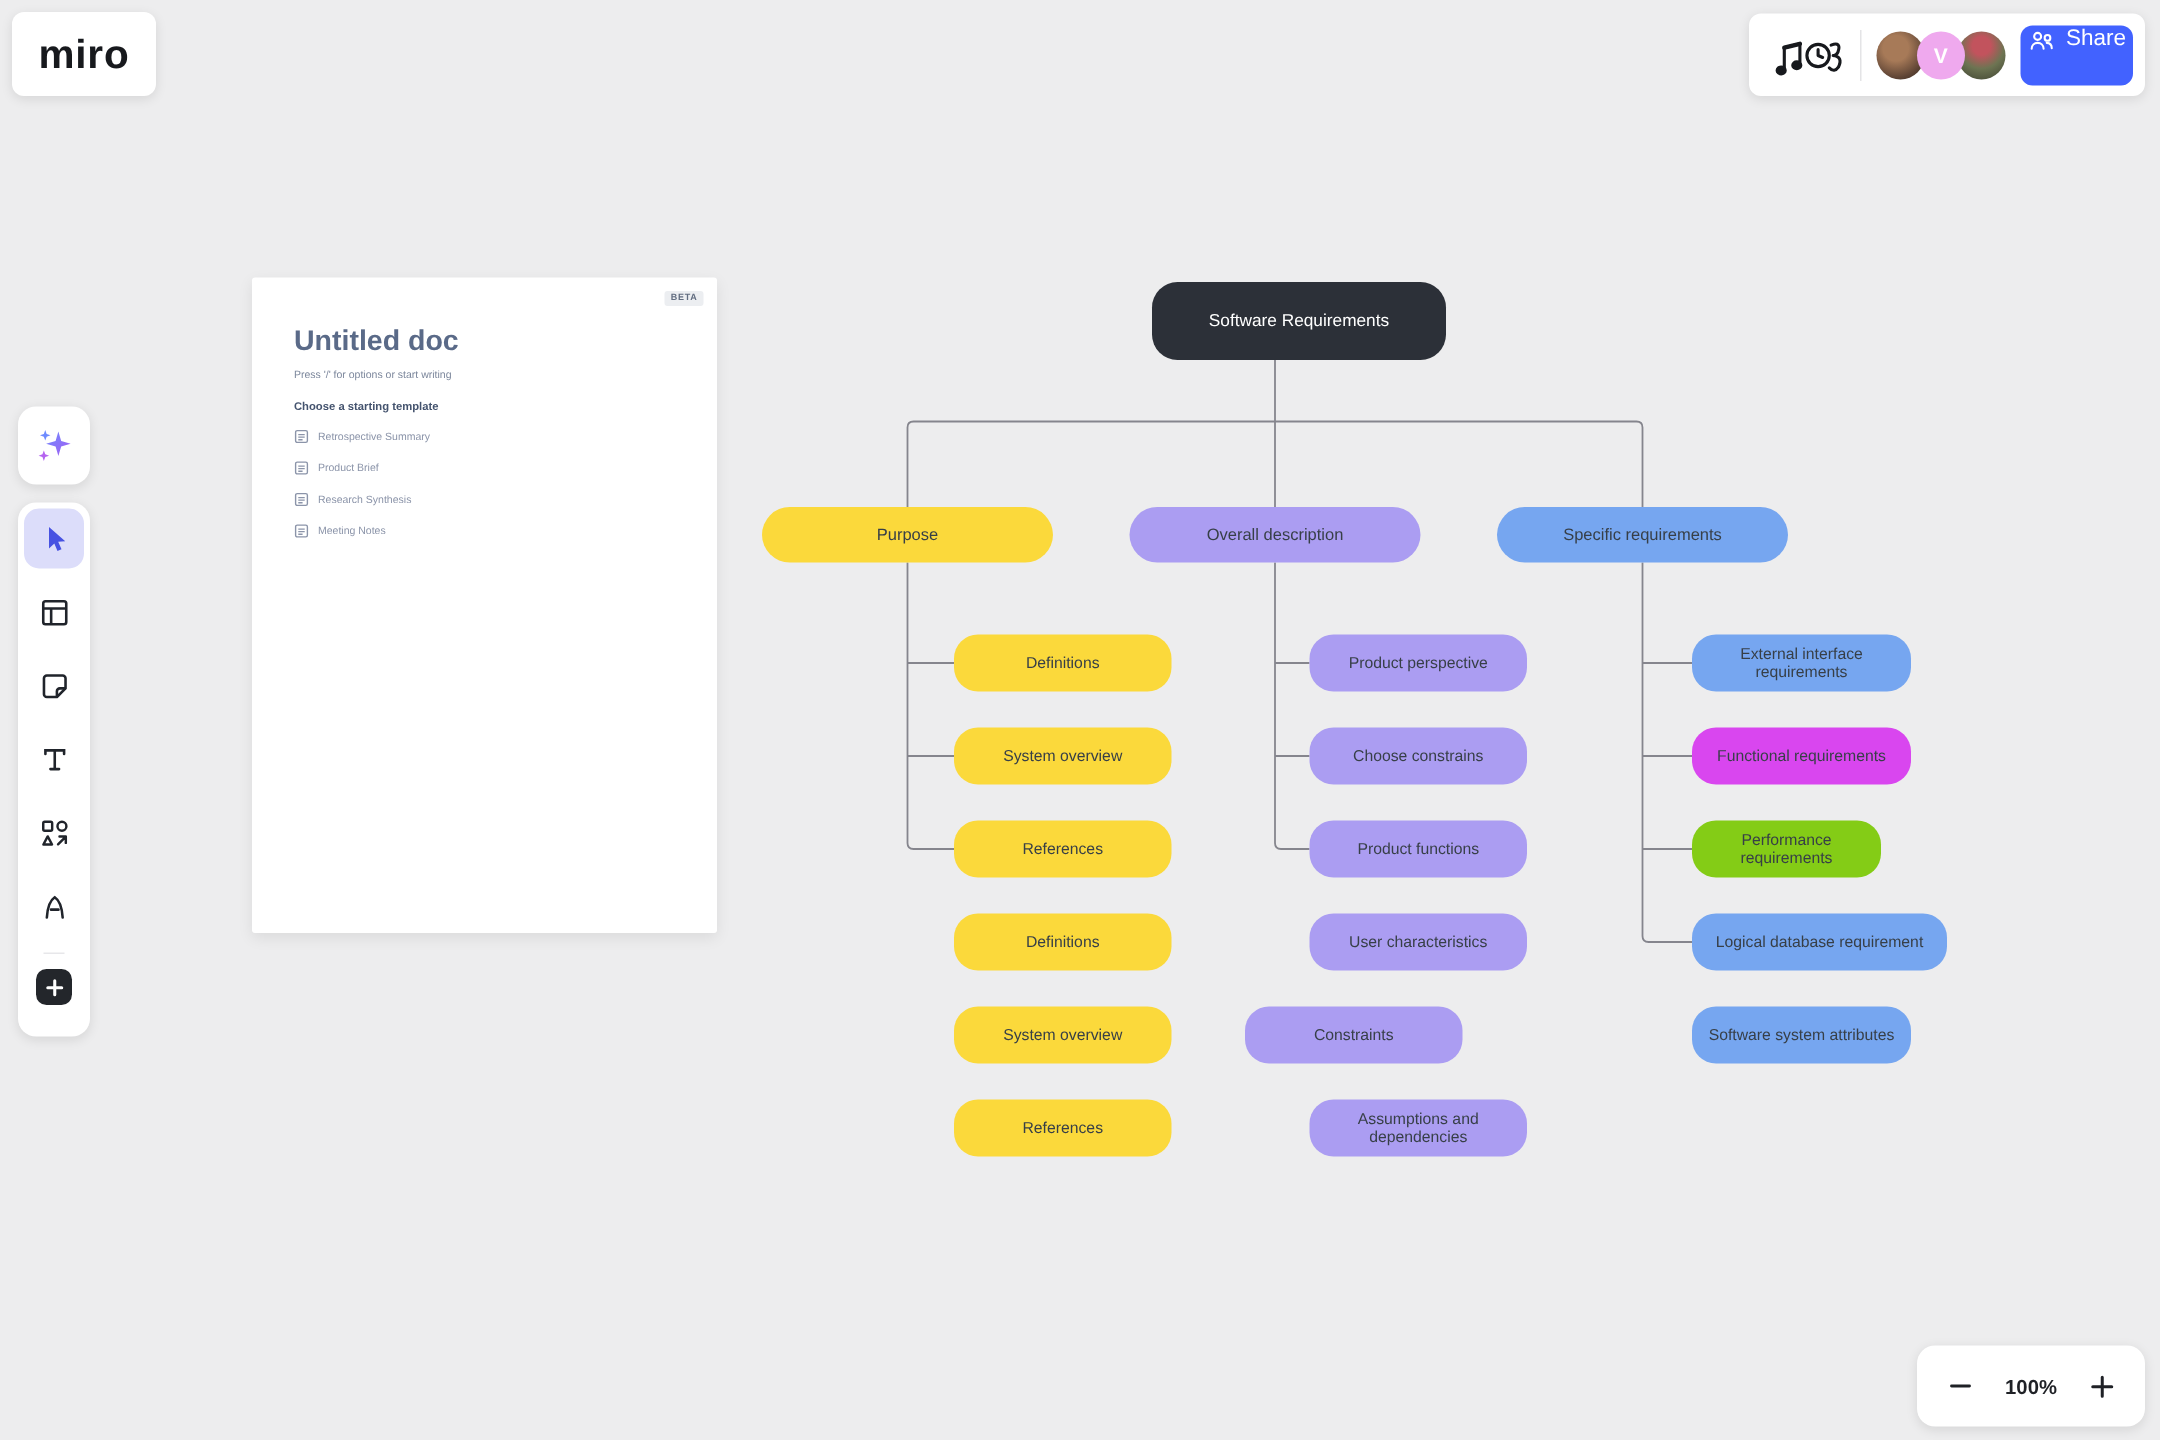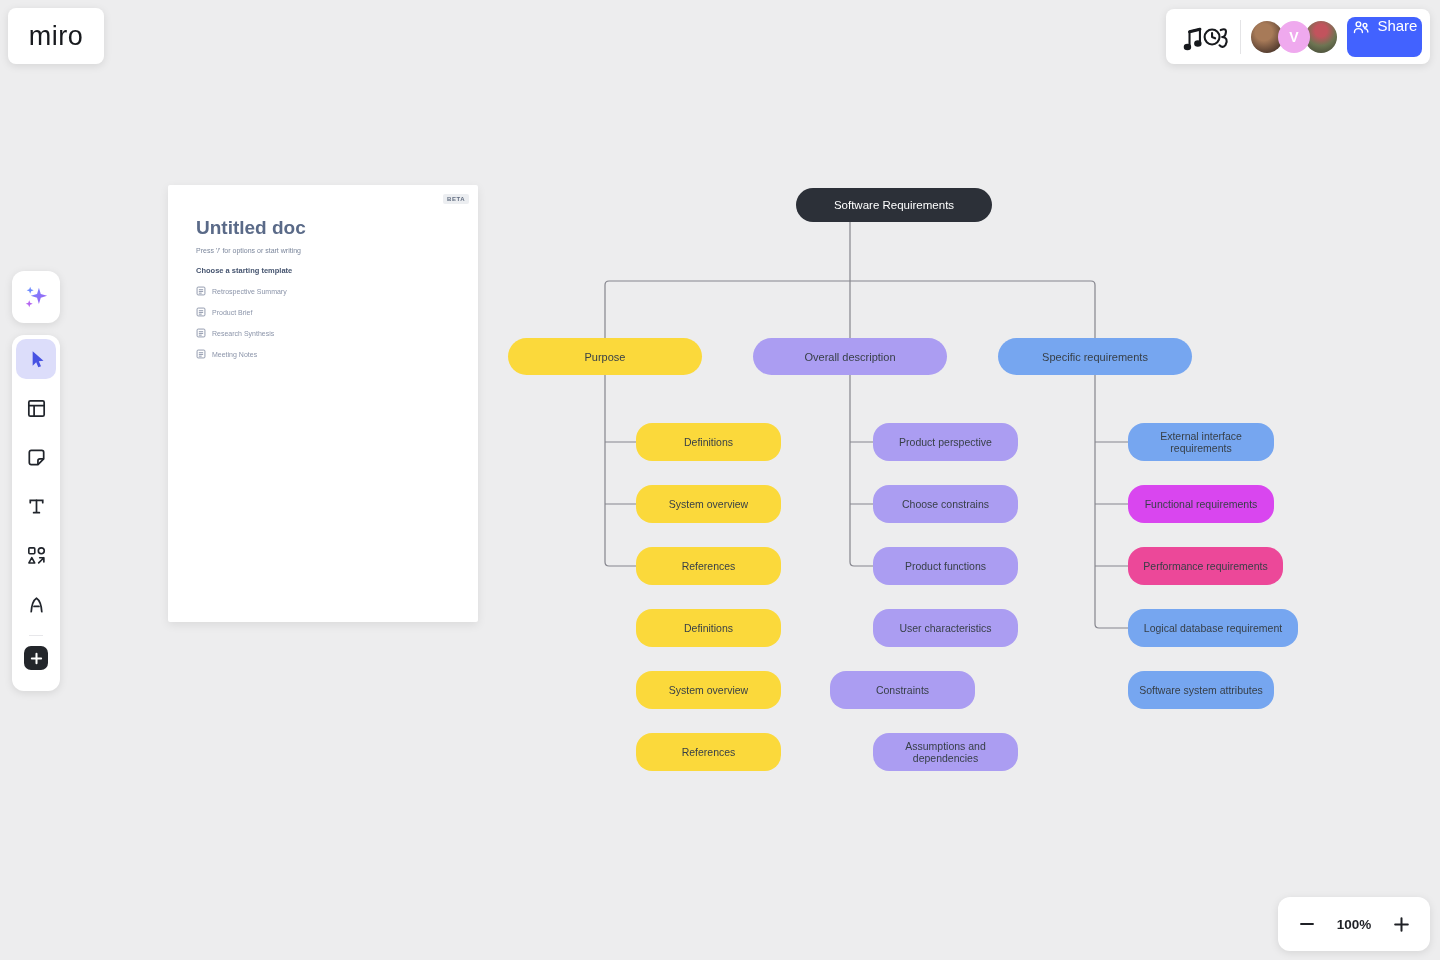--- a/index.html
+++ b/index.html
@@ -3,21 +3,21 @@
 <meta charset="utf-8">
 <style>
   * { margin:0; padding:0; box-sizing:border-box; }
   html,body { width:1440px; height:960px; overflow:hidden; }
   body { background:#EDEDEE; font-family:"Liberation Sans","DejaVu Sans",sans-serif; position:relative; }
 
   .card { background:#fff; border-radius:8px; box-shadow:0 2px 8px rgba(0,0,0,.10); position:absolute; }
 
   
   .logo-card { left:8px; top:8px; width:96px; height:56px; display:flex; align-items:center; justify-content:center; }
-  .logo-text { font-size:27px; font-weight:normal; color:#17191d; letter-spacing:.5px;text-align:right; }
+  .logo-text { font-size:27px; font-weight:bold; color:#17191d; letter-spacing:.5px;text-align:right; }
 
   
   .topbar-card { left:1166px; top:9px; width:264px; height:55px; display:flex; align-items:center; padding:0 8px 0 14px; }
   .doodle { width:52px; height:36px; flex:0 0 auto; }
   .topbar-divider { width:1px; height:34px; background:#e4e4e6; margin:0 10px 0 8px; }
   .avatars { display:flex; align-items:center; }
   .avatar { width:32px; height:32px; border-radius:50%; display:flex; align-items:center; justify-content:center;
             font-size:14px; font-weight:bold; color:#fff; margin-left:-5px; position:relative; }
   .avatar:first-child { margin-left:0; }
   .av1 { background:radial-gradient(circle at 40% 35%, #a77a58 0 30%, #5d4334 70%, #2e241d 100%); z-index:1; }
@@ -49,21 +49,21 @@
   .tool.active { background:#dcddfa; }
   .tool-divider { width:14px; height:1px; background:#e7e7ea; margin:2px 0 10px; }
   .plus-btn { width:24px; height:24px; border-radius:7px; background:#23262b; border:none; display:flex;
               align-items:center; justify-content:center; cursor:pointer; }
 
   
   #canvas { position:absolute; inset:0; }
   #connectors { position:absolute; left:0; top:0; }
   .node { position:absolute; display:flex; align-items:center; justify-content:center; text-align:center;
           color:#373f47; font-size:11px; line-height:12px; cursor:pointer; }
-  .root-node { left:796px; top:188px; width:196px; height:34px; border-radius:17px;
+  .root-node { left:768px; top:188px; width:196px; height:52px; border-radius:17px;
                background:#2c3038; color:#fff; font-size:11.5px; }
   .branch-pill { top:338px; width:194px; height:37px; border-radius:18.5px; }
   .leaf { height:38px; border-radius:16px; padding:0 6px; font-size:10.5px; }
 
   
   .zoom-card { left:1278px; top:897px; width:152px; height:54px; border-radius:12px;
                display:flex; align-items:center; justify-content:space-between; padding:0 14px; }
   .zoom-btn { background:none; border:none; cursor:pointer; width:30px; height:30px;
               display:flex; align-items:center; justify-content:center; }
   .zoom-level { font-size:13.5px; font-weight:bold; color:#1f2126; cursor:pointer; }
@@ -87,21 +87,21 @@
     <div class="node branch-pill" style="left: 753px; width: 194px; background: rgb(171, 157, 242);">Overall description</div>
     <div class="node leaf" style="left: 873px; top: 423px; width: 145px; background: rgb(171, 157, 242);">Product perspective</div>
     <div class="node leaf" style="left: 873px; top: 485px; width: 145px; background: rgb(171, 157, 242);">Choose constrains</div>
     <div class="node leaf" style="left: 873px; top: 547px; width: 145px; background: rgb(171, 157, 242);">Product functions</div>
     <div class="node leaf" style="left: 873px; top: 609px; width: 145px; background: rgb(171, 157, 242);">User characteristics</div>
     <div class="node leaf" style="left: 830px; top: 671px; width: 145px; background: rgb(171, 157, 242);">Constraints</div>
     <div class="node leaf" style="left: 873px; top: 733px; width: 145px; background: rgb(171, 157, 242); text-align: center;">Assumptions and dependencies</div>
     <div class="node branch-pill" style="left: 998px; width: 194px; background: rgb(118, 166, 240);">Specific requirements</div>
     <div class="node leaf" style="left: 1128px; top: 423px; width: 146px; background: rgb(118, 166, 240);">External interface requirements</div>
     <div class="node leaf" style="left: 1128px; top: 485px; width: 146px; background: #d946ef;">Functional requirements</div>
-    <div class="node leaf" style="left: 1128px; top: 547px; width: 155px; background: #ec4899;">Performance requirements</div>
+    <div class="node leaf" style="left: 1128px; top: 547px; width: 126px; background: #84cc16;">Performance requirements</div>
     <div class="node leaf" style="left: 1128px; top: 609px; width: 170px; background: rgb(118, 166, 240);">Logical database requirement</div>
     <div class="node leaf" style="left: 1128px; top: 671px; width: 146px; background: rgb(118, 166, 240);">Software system attributes</div>
   </div>
 
 <div class="card logo-card">
   <span class="logo-text">miro</span>
 </div>
 
 <div class="card topbar-card">
   <svg class="doodle" viewBox="0 0 60 40" fill="none" stroke="#17191d" stroke-width="2.4" stroke-linecap="round" stroke-linejoin="round">

